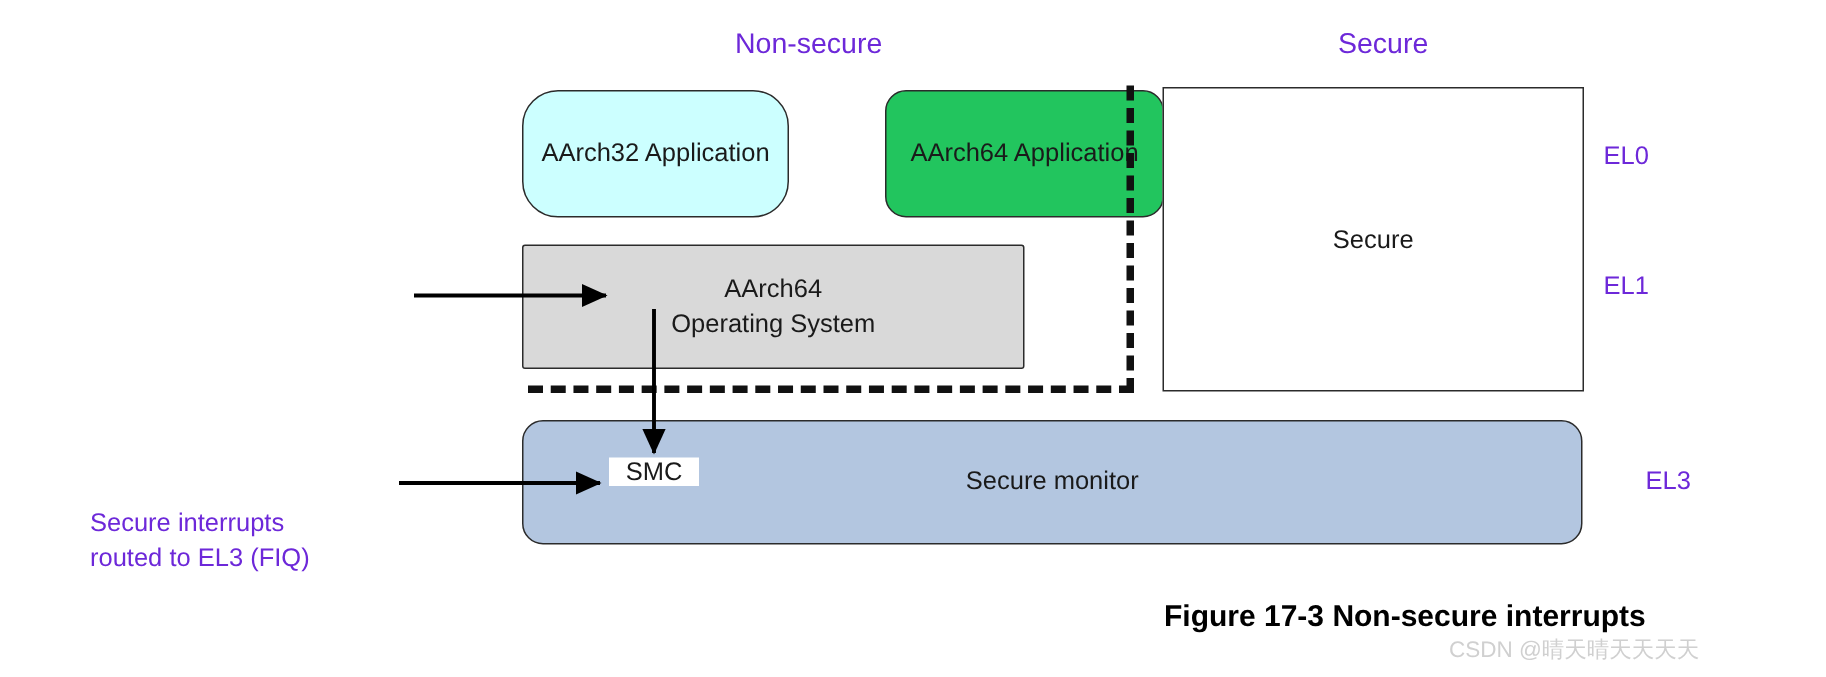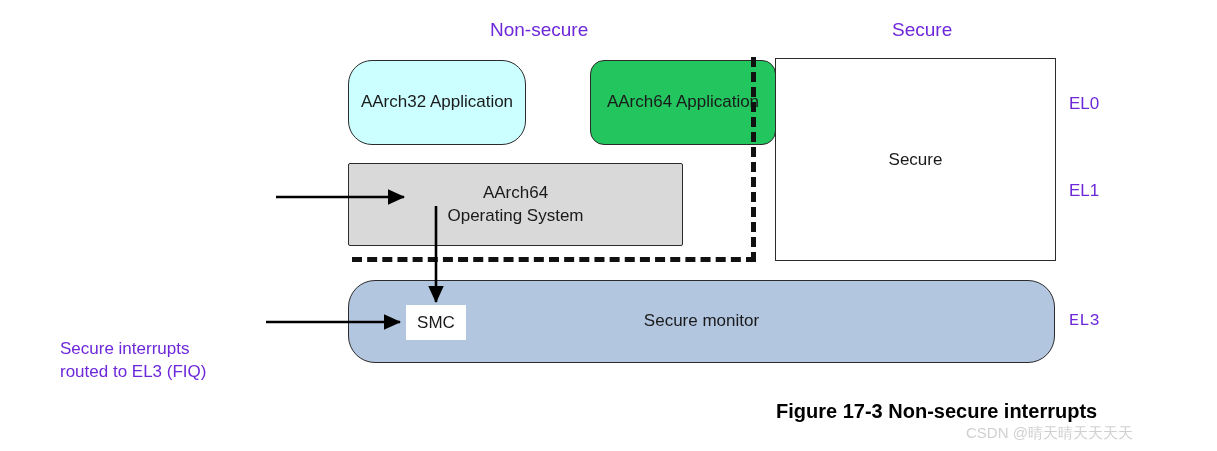--- a/index.html
+++ b/index.html
@@ -64,35 +64,35 @@
   }
   #os-box {
     left: 348px; top: 163px;
     width: 335px; height: 83px;
     border-radius: 2px;
     background: #d9d9d9;
   }
   #monitor-box {
     left: 348px; top: 280px;
     width: 707px; height: 83px;
-    border-radius: 27px;
+    border-radius: 14px;
     background: #b3c6e0;
   }
   #monitor-label {
     position: absolute;
     left: 0; right: 0;
     text-align: center;
     font-size: 17px;
     color: #1a1a1a;
   }
   
   #smc-box {
     position: absolute;
     left: 406px; top: 305px;
-    width: 60px; height: 35px;
+    width: 60px; height: 19px;
     background: #ffffff;
     display: flex;
     align-items: center;
     justify-content: center;
     font-size: 17px;
     color: #1a1a1a;
   }
   
   #secure-box {
     position: absolute;
@@ -116,21 +116,21 @@
   }
   #dash-h {
     position: absolute;
     left: 352px; top: 257px;
     width: 404px; height: 0;
     border-top: 5px dashed #111111;
   }
   
   #el0 { left: 1069px; top: 93px; }
   #el1 { left: 1069px; top: 180px; }
-  #el3 { left: 1069px; top: 310px; font-family: Liberation Mono, monospace; }
+  #el3 { left: 1097px; top: 310px; }
   
   #irq-note { left: 60px; top: 176px; }
   #fiq-note { left: 60px; top: 298px; margin-top: 40px; }
   
   #arrows {
     position: absolute;
     left: 0; top: 0;
     width: 1217px; height: 451px;
     pointer-events: none;
   }

